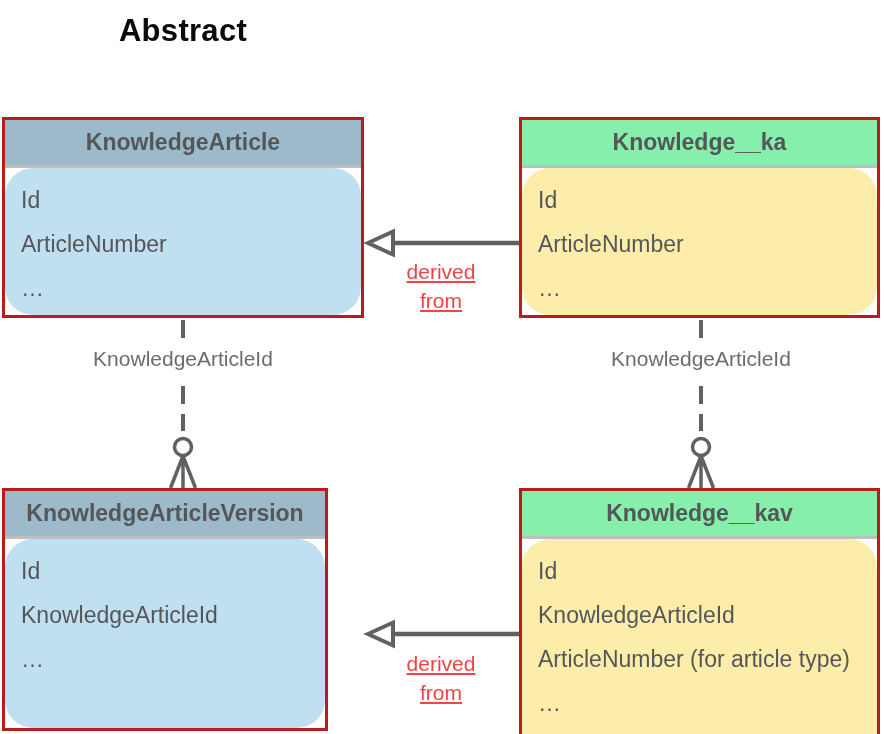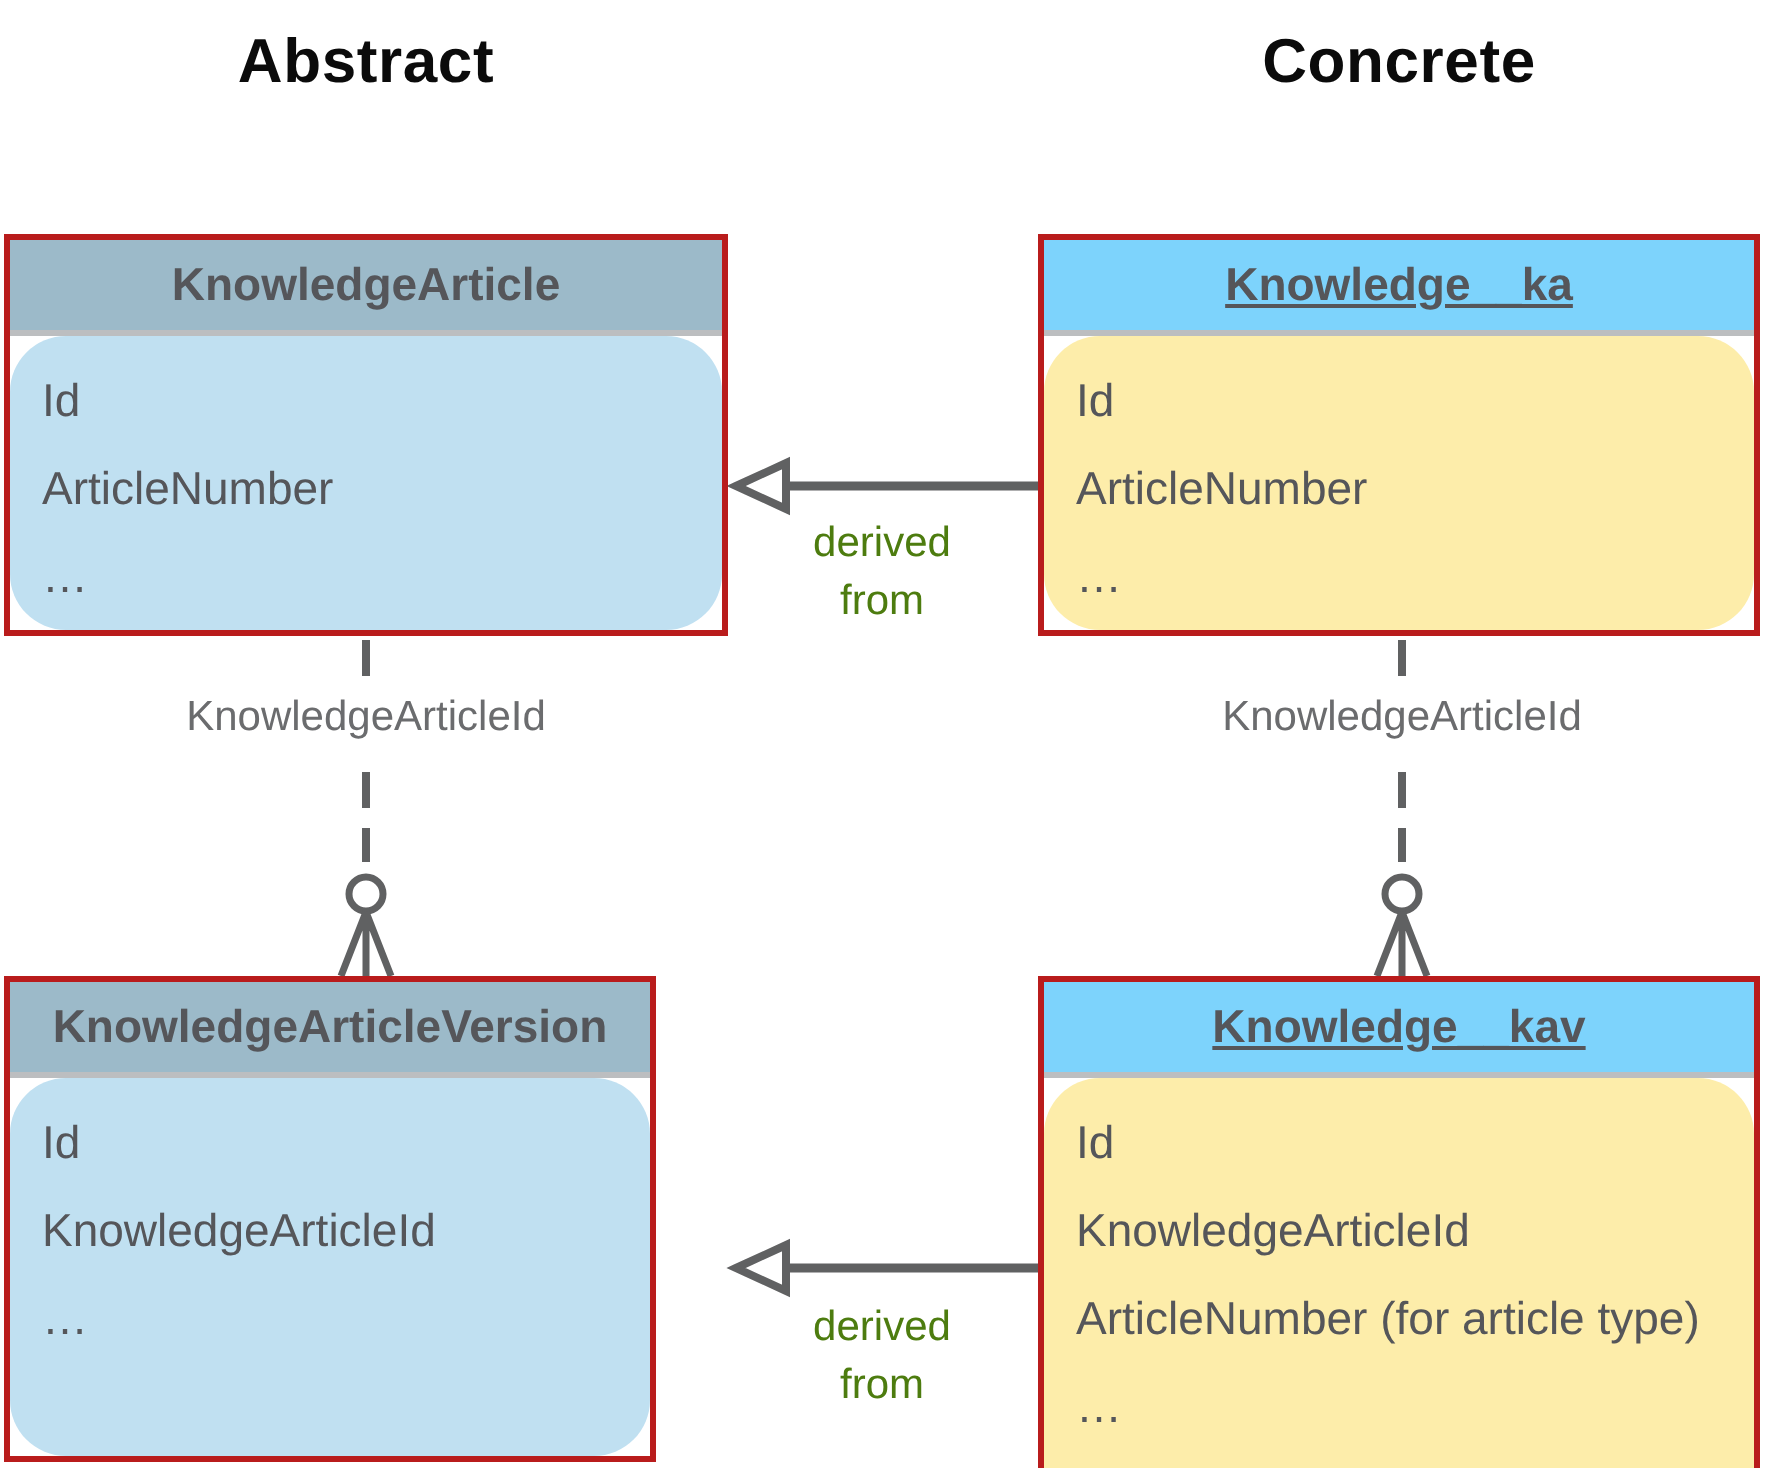--- a/index.html
+++ b/index.html
@@ -20,21 +20,21 @@
   .entity{
     position:absolute;border:3px solid #b91c1c;box-sizing:border-box;
   }
   .entity-header{
     height:45px;line-height:45px;text-align:center;
     font-size:23px;font-weight:bold;color:#55565a;
     border-bottom:3px solid #bcbec0;box-sizing:content-box;
   }
   .entity.blue .entity-header{background:#9cbac9;}
   .entity.blue .entity-fields{background:#c0e0f1;}
-  .entity.yellow .entity-header{background:#7dd3fc;text-decoration:underline;}
+  .entity.yellow .entity-header{background:#86efac;}
   .entity.yellow .entity-fields{background:#fdedaa;}
   .entity-fields{
     position:absolute;left:0;right:0;top:48px;bottom:0;
     padding:10px 0 0 16px;box-sizing:border-box;border-radius:28px;
   }
   .field{
     height:44px;line-height:44px;font-size:23px;color:#55565a;
     white-space:nowrap;
   }
   .field .note{font-size:23px;margin-top:20px;}
@@ -44,32 +44,31 @@
 
   .fk-label{
     position:absolute;top:347px;width:300px;text-align:center;
     font-size:21px;color:#6b6c6e;
   }
   .fk-label.left{left:33px;}
   .fk-label.right{left:551px;}
 
   .derived-label{
     position:absolute;width:180px;text-align:center;
-    font-size:21px;color:#4d7c0f;line-height:29px;
+    font-size:21px;color:#ef4444;line-height:29px;text-decoration:underline;
   }
   .derived-label.top{left:351px;top:257px;}
   .derived-label.bottom{left:351px;top:649px;}
 </style>
 </head>
 <body>
 
 <div class="canvas">
 
   <div class="col-title abstract">Abstract</div>
-  <div class="col-title concrete">Concrete</div>
 
   <svg class="overlay" width="884" height="734" viewBox="0 0 884 734">
 
     <g fill="none" stroke-width="4.5" stroke="#606162">
       <line x1="519" y1="243" x2="393" y2="243"></line>
       <polygon points="368,243 393,231.5 393,254.5" fill="#ffffff" stroke-width="4"></polygon>
     </g>
 
     <g fill="none" stroke-width="4.5" stroke="#606162">
       <line x1="519" y1="634" x2="393" y2="634"></line>

